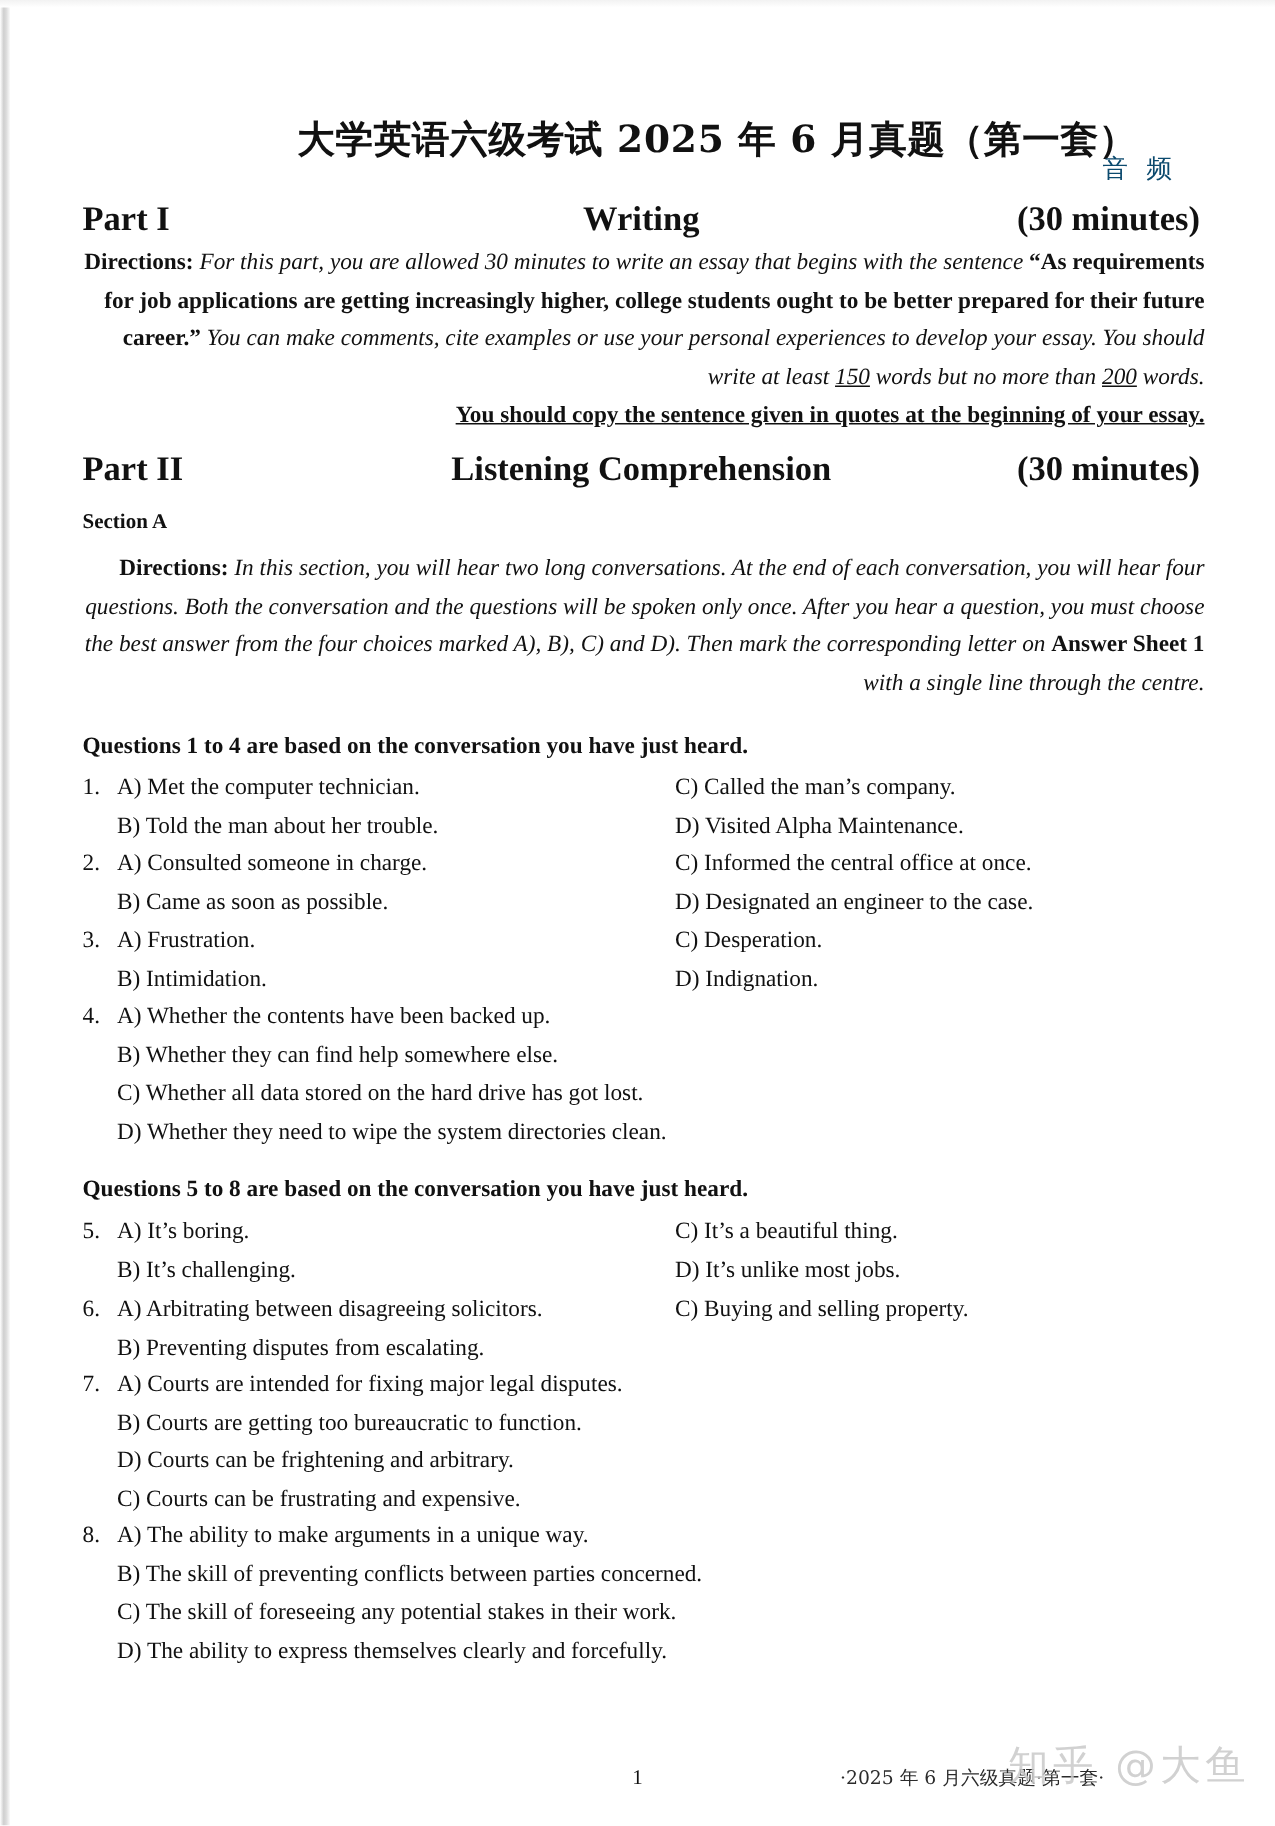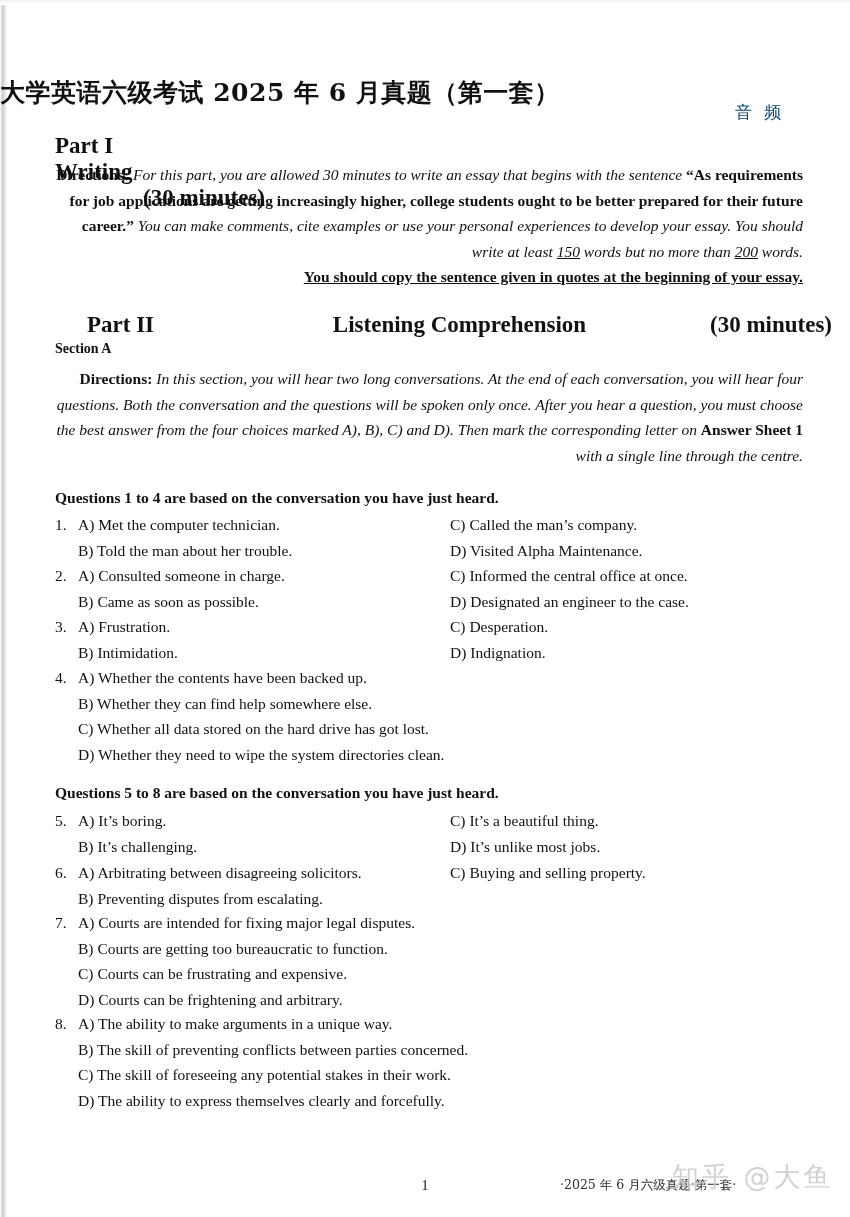--- a/index.html
+++ b/index.html
@@ -34,25 +34,26 @@
     position: absolute;
     left: 0; top: 0;
     width: 850px; height: 1217px;
   }
 
   
   .doc-title {
     position: absolute;
     left: 0; top: 76px;
     width: 714px;
-    text-align: left;
+    text-align: right;
     font-size: 25px;
     font-weight: bold;
     letter-spacing: 0.5px;
     font-family: "DejaVu Serif", "Liberation Serif", serif;
+    padding-left: 44px;
   }
   .audio-label {
     position: absolute;
     left: 735px; top: 101px;
     font-size: 17px;
     color: #0c4a6e;
     letter-spacing: 4px;
     font-family: Liberation Serif, serif;
   }
 
@@ -145,36 +146,36 @@
 <body>
 
 <div class="scan-edge-left"></div>
 <div class="scan-edge-top"></div>
 
 <div class="page">
 
   <div class="doc-title">大学英语六级考试 2025 年 6 月真题（第一套）</div>
   <div class="audio-label">音 频</div>
 
-  <div class="part-row" style="top:133px;flex-direction:column;">
+  <div class="part-row" style="top:133px;">
     <span class="part-no">Part I</span>
     <span class="part-name">Writing</span>
     <span class="part-time">(30 minutes)</span>
   </div>
 
   <div class="directions" style="top:162px;">
     <b>Directions:</b>
     <i>For this part, you are allowed 30 minutes to write an essay that begins with the sentence </i><b>“</b><b>As requirements for job applications are getting increasingly higher, college students ought to be better prepared for their future career.</b><b>”</b><i> You can make comments, cite examples or use your personal experiences to develop your essay. You should write at least </i><i class="u">150</i><i> words but no more than </i><i class="u">200</i><i> words.</i>
   </div>
 
   <div class="directions" style="top:264px;">
     <b class="u">You should copy the sentence given in quotes at the beginning of your essay.</b>
   </div>
 
-  <div class="part-row" style="top:312px;margin-left:32px;">
+  <div class="part-row" style="top:300px;">
     <span class="part-no">Part II</span>
     <span class="part-name">Listening Comprehension</span>
     <span class="part-time">(30 minutes)</span>
   </div>
 
   <div class="section-label" style="top:341px;">Section A</div>
 
   <div class="directions" style="top:366px;">
     <b>Directions:</b>
     <i>In this section, you will hear two long conversations. At the end of each conversation, you will hear four questions. Both the conversation and the questions will be spoken only once. After you hear a question, you must choose the best answer from the four choices marked A), B), C) and D). Then mark the corresponding letter on </i><b class="bi">Answer Sheet 1</b><i> with a single line through the centre.</i>
@@ -271,25 +272,25 @@
     <div class="qrow stacked">
       <span class="qnum">7.</span>
       <span class="opt-left">A) Courts are intended for fixing major legal disputes.</span>
     </div>
     <div class="qrow stacked">
       <span class="qnum"></span>
       <span class="opt-left">B) Courts are getting too bureaucratic to function.</span>
     </div>
     <div class="qrow stacked">
       <span class="qnum"></span>
+      <span class="opt-left">D) Courts can be frightening and arbitrary.</span>
+    </div>
+    <div class="qrow stacked">
+      <span class="qnum"></span>
       <span class="opt-left">C) Courts can be frustrating and expensive.</span>
-    </div>
-    <div class="qrow stacked">
-      <span class="qnum"></span>
-      <span class="opt-left">D) Courts can be frightening and arbitrary.</span>
     </div>
   </div>
 
   <div class="qblock" style="top:1011px;">
     <div class="qrow stacked">
       <span class="qnum">8.</span>
       <span class="opt-left">A) The ability to make arguments in a unique way.</span>
     </div>
     <div class="qrow stacked">
       <span class="qnum"></span>

